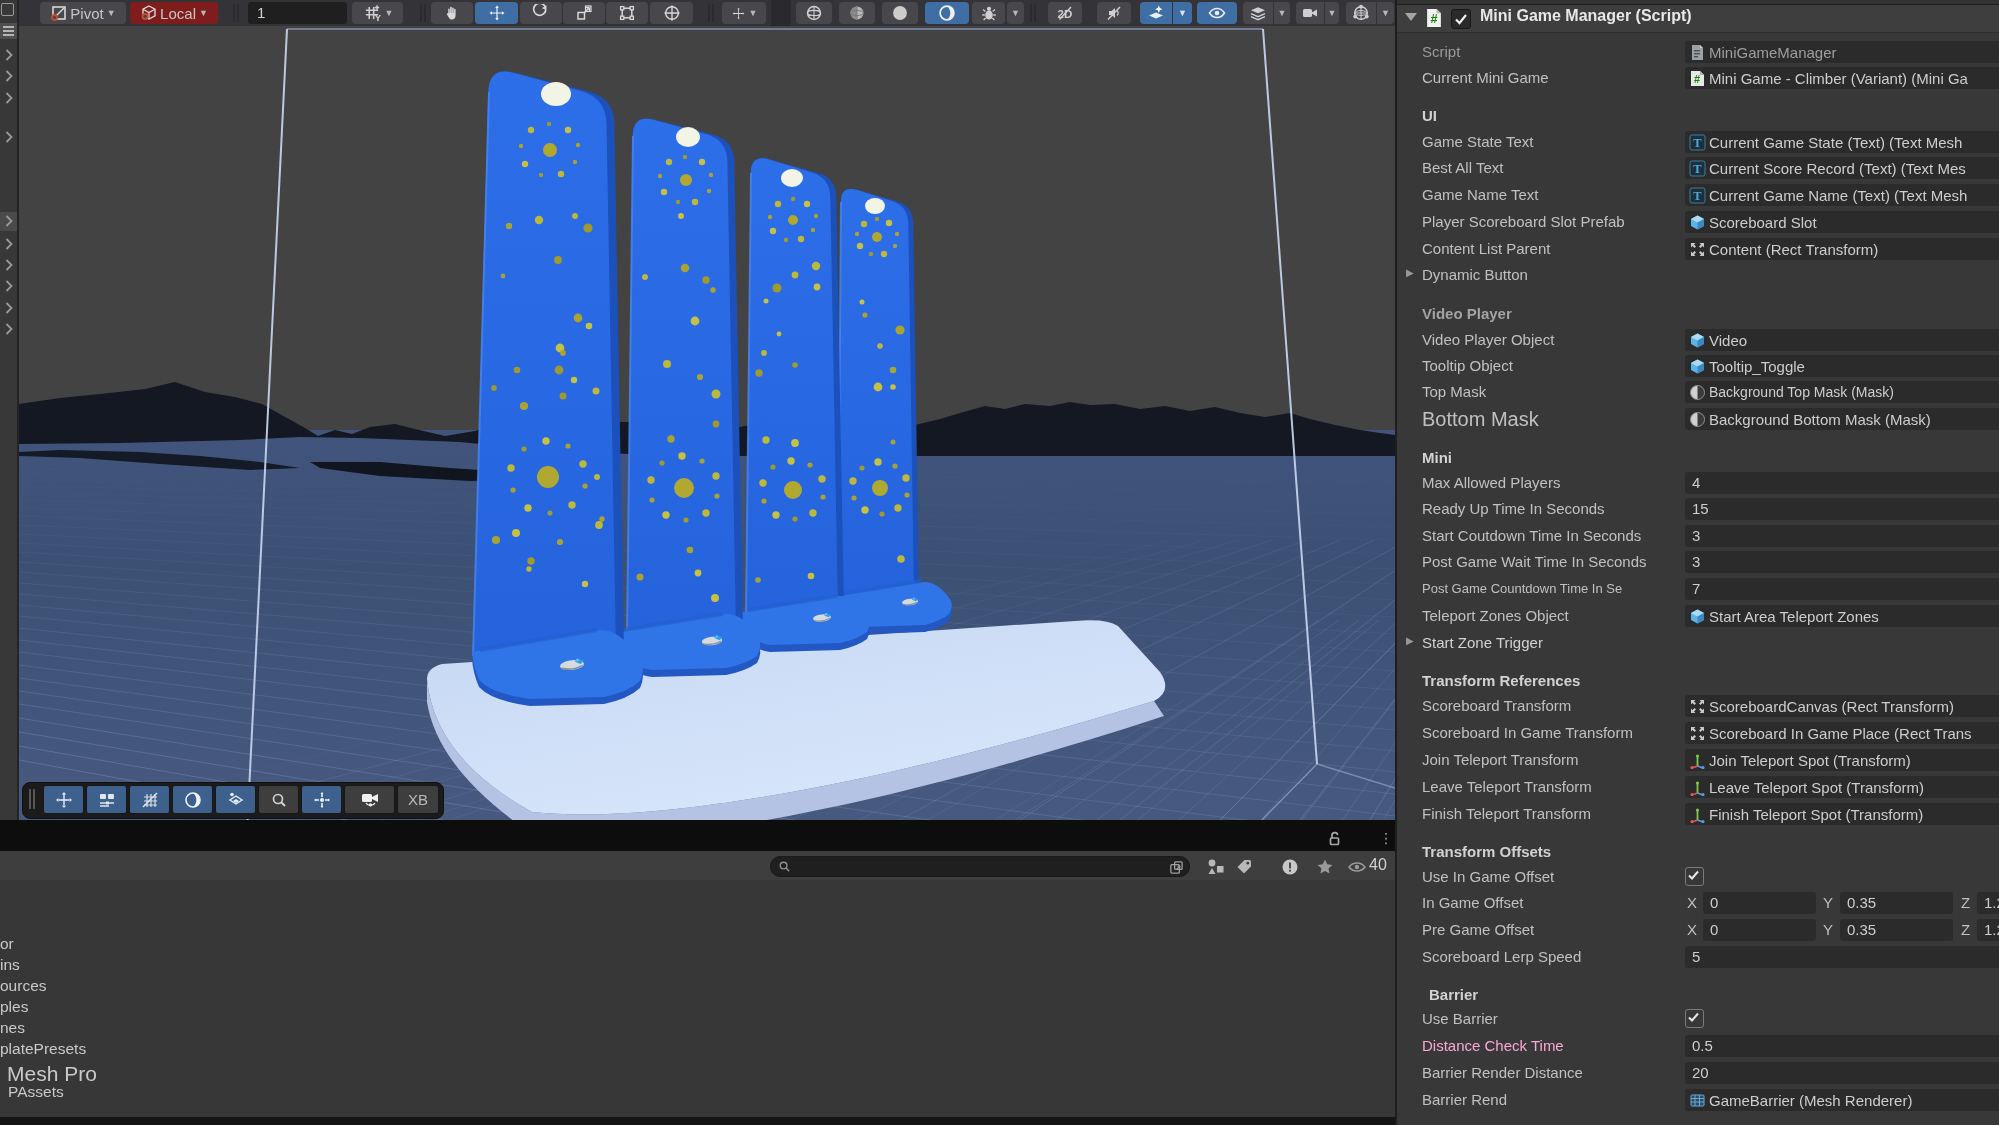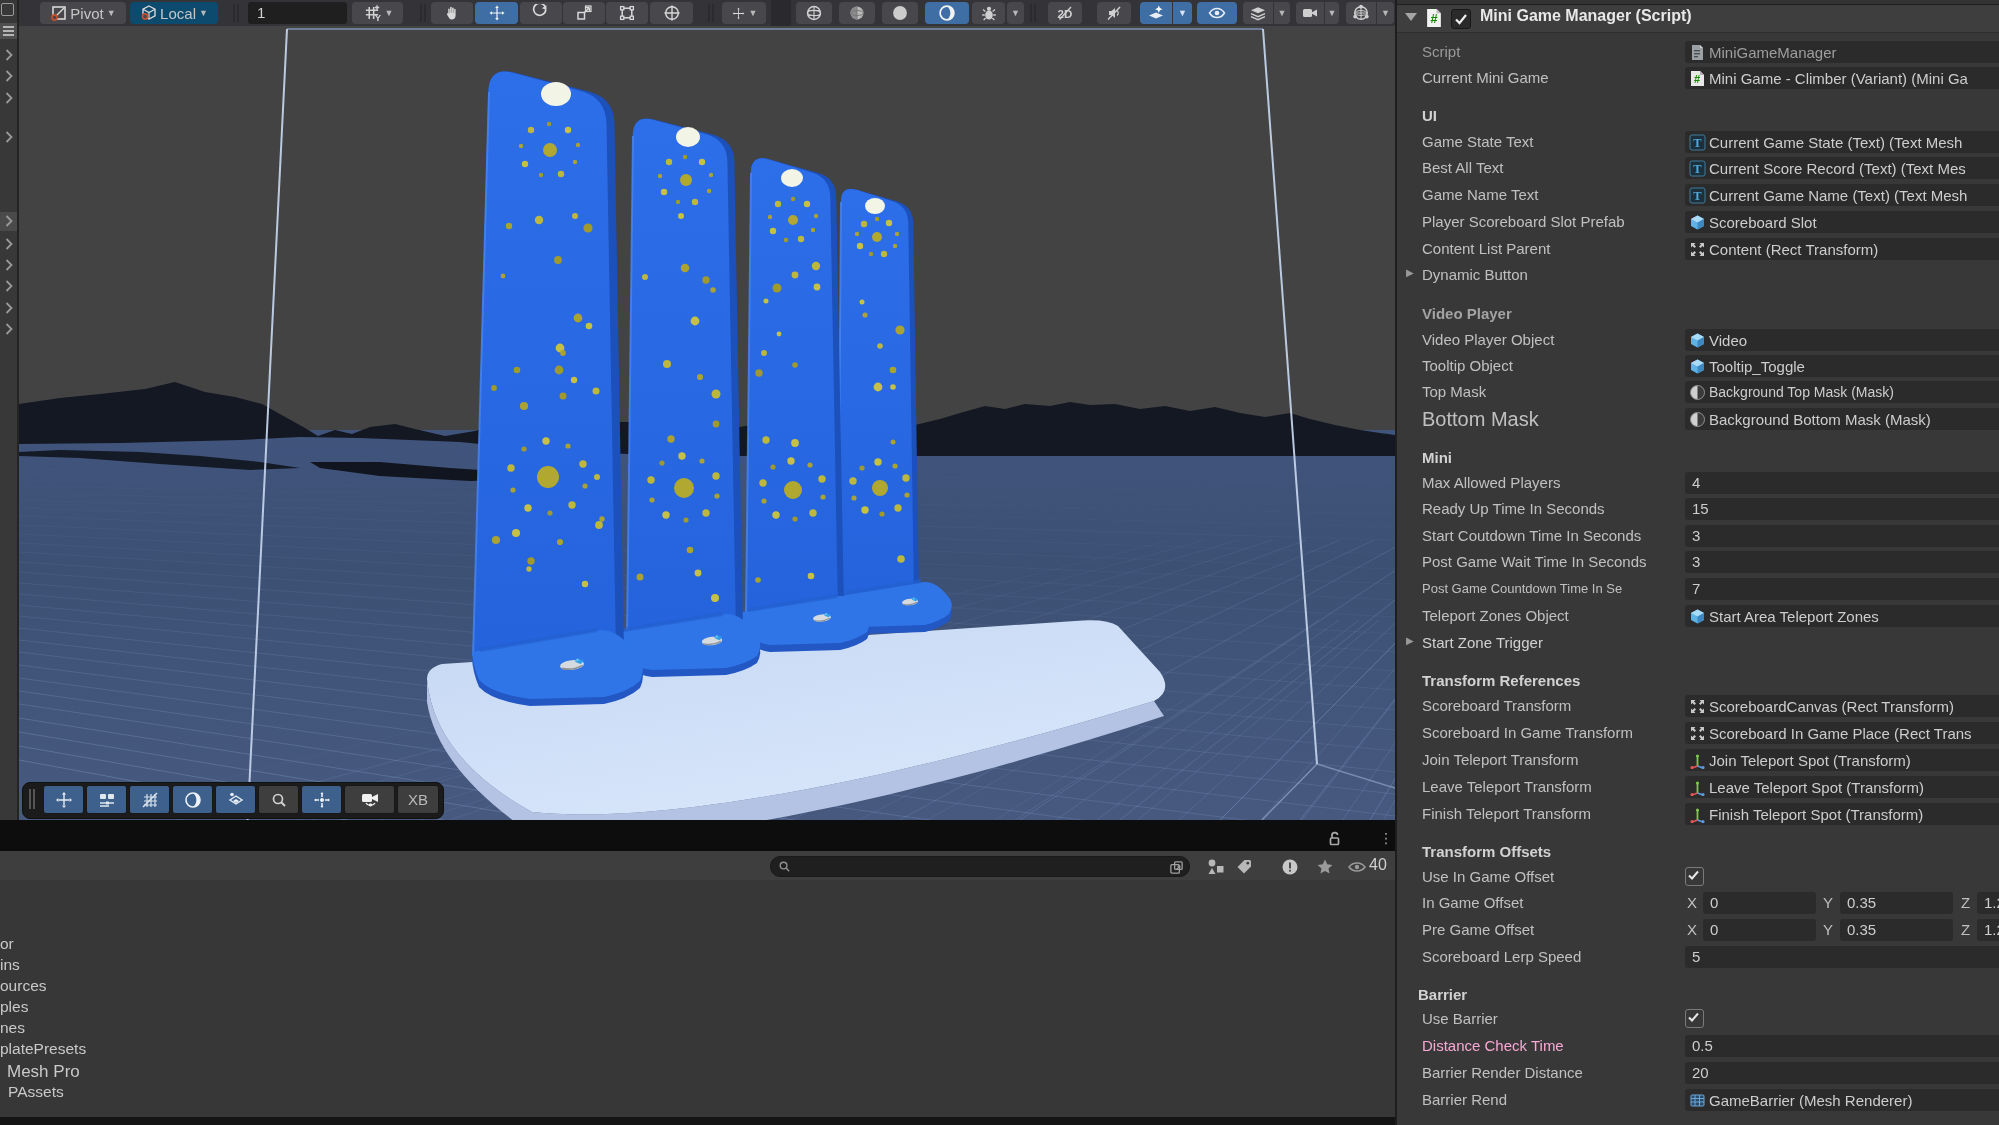--- a/index.html
+++ b/index.html
@@ -9,21 +9,21 @@
       <div style="position:absolute;left:21px;top:2px;width:86px;height:22px;background:#47474c;border-radius:4px;display:flex;align-items:center;justify-content:center;white-space:nowrap;overflow:hidden">
         <svg width="18" height="18" viewBox="0 0 18 18" style="flex:none">
           <rect x="3" y="3" width="12" height="12" fill="none" stroke="#d8d8d8" stroke-width="1.6"></rect>
           <path d="M4.5 13.5L14 4" stroke="#d8d8d8" stroke-width="1.4"></path>
           <circle cx="4.5" cy="13.5" r="3.4" fill="#c4502c"></circle>
           <circle cx="4.5" cy="13.5" r="1.7" fill="#47474c"></circle>
         </svg>
         <span style="color:#c6c6c6;font-size:15px;margin-left:2px">Pivot</span>
         <span style="font-size:9px;color:#b8b8b8;margin-left:3px">▼</span>
       </div>
-      <div style="position:absolute;left:111px;top:2px;width:88px;height:22px;background:#0c4a6e;border-radius:4px;display:flex;align-items:center;justify-content:center;white-space:nowrap;overflow:hidden">
+      <div style="position:absolute;left:111px;top:2px;width:88px;height:22px;background:#7f1d1d;border-radius:4px;display:flex;align-items:center;justify-content:center;white-space:nowrap;overflow:hidden">
         <svg width="18" height="18" viewBox="0 0 18 18" style="flex:none">
           <path d="M9 2l6 3.2v6.6L9 15 3 11.8V5.2z" fill="none" stroke="#d8d8d8" stroke-width="1.4"></path>
           <path d="M3 5.2L9 8.5l6-3.3M9 8.5V15" stroke="#d8d8d8" stroke-width="1.2" fill="none"></path>
           <circle cx="5" cy="12.5" r="3.4" fill="#c4502c"></circle>
           <circle cx="5" cy="12.5" r="1.7" fill="#47474c"></circle>
         </svg>
         <span style="color:#c6c6c6;font-size:15px;margin-left:2px">Local</span>
         <span style="font-size:9px;color:#b8b8b8;margin-left:3px">▼</span>
       </div>
       <div style="position:absolute;left:214px;top:4px;width:2px;height:18px;background:#2b2b2f"></div>
@@ -625,21 +625,21 @@
         <circle cx="10" cy="8" r="2.2" fill="#9a9a9a"></circle>
       </svg></div>
     <div style="position:absolute;left:1369px;top:856px;color:#cfcfcf;font-size:16px">40</div>
     <div style="position:absolute;left:0;top:880px;width:1396px;height:240px;background:#373737"></div>
     <div style="position:absolute;left:0px;top:935px;color:#c9c9c9;font-size:15.5px">or</div>
     <div style="position:absolute;left:0px;top:956px;color:#c9c9c9;font-size:15.5px">ins</div>
     <div style="position:absolute;left:0px;top:977px;color:#c9c9c9;font-size:15.5px">ources</div>
     <div style="position:absolute;left:0px;top:998px;color:#c9c9c9;font-size:15.5px">ples</div>
     <div style="position:absolute;left:0px;top:1019px;color:#c9c9c9;font-size:15.5px">nes</div>
     <div style="position:absolute;left:0px;top:1040px;color:#c9c9c9;font-size:15.5px">platePresets</div>
-    <div style="position:absolute;left:7px;top:1062px;color:#c9c9c9;font-size:17px">Mesh Pro</div>
+    <div style="position:absolute;left:7px;top:1062px;color:#c9c9c9;font-size:21px">Mesh Pro</div>
     <div style="position:absolute;left:8px;top:1083px;color:#c9c9c9;font-size:15.5px">PAssets</div>
     <div style="position:absolute;left:0;top:1117px;width:1396px;height:8px;background:#141414"></div>
     <div style="position:absolute;left:1396px;top:1117px;width:603px;height:8px;background:#28282b"></div>
 <div style="position:absolute;left:1395px;top:0;width:2px;height:1125px;background:#1e1e1e"></div>
 <div style="position:absolute;left:1397px;top:0;width:602px;height:1125px;background:#383838;overflow:hidden">
       <div style="position:absolute;left:0;top:0;width:602px;height:5px;background:#333"></div>
       <div style="position:absolute;left:0;top:4px;width:602px;height:1px;background:#1f1f1f"></div>
       <div style="position:absolute;left:0;top:5px;width:602px;height:27px;background:#3e3e3e;border-bottom:1px solid #2e2e2e"></div>
       <div style="position:absolute;left:8px;top:13px;width:0;height:0;border-left:6px solid transparent;border-right:6px solid transparent;border-top:8px solid #a5a5a5"></div>
       <div style="position:absolute;left:28px;top:8px"><svg width="18" height="20" viewBox="0 0 17 17" style="flex:0 0 auto">
@@ -863,21 +863,21 @@
       <div style="position:absolute;left:0;top:919px;width:602px;height:22px">
         <span style="position:absolute;left:290px;top:0;line-height:22px;color:#c0c0c0;font-size:15px">X</span>
         <span style="position:absolute;left:306px;top:0;width:113px;height:22px;background:#2b2b2b;border-radius:3px;line-height:22px;padding-left:7px;color:#cdcdcd;font-size:15px;box-sizing:border-box">0</span>
         <span style="position:absolute;left:426px;top:0;line-height:22px;color:#c0c0c0;font-size:15px">Y</span>
         <span style="position:absolute;left:443px;top:0;width:113px;height:22px;background:#2b2b2b;border-radius:3px;line-height:22px;padding-left:7px;color:#cdcdcd;font-size:15px;box-sizing:border-box">0.35</span>
         <span style="position:absolute;left:564px;top:0;line-height:22px;color:#c0c0c0;font-size:15px">Z</span>
         <span style="position:absolute;left:580px;top:0;width:40px;height:22px;background:#2b2b2b;border-radius:3px;line-height:22px;padding-left:7px;color:#cdcdcd;font-size:15px;box-sizing:border-box">1.2</span>
       </div>
       <div style="position:absolute;left:25px;top:946px;height:22px;line-height:22px;color:#c0c0c0;font-size:15px;white-space:nowrap">Scoreboard Lerp Speed</div>
       <div style="position:absolute;left:288px;top:946px;width:318px;height:22px;background:#2b2b2b;border-radius:3px;line-height:22px;padding-left:7px;color:#cdcdcd;font-size:15px">5</div>
-      <div style="position:absolute;left:21px;top:984px;height:22px;line-height:22px;color:#d2d2d2;font-size:15px;font-weight:bold;white-space:nowrap">Barrier</div>
+      <div style="position:absolute;left:32px;top:984px;height:22px;line-height:22px;color:#d2d2d2;font-size:15px;font-weight:bold;white-space:nowrap">Barrier</div>
       <div style="position:absolute;left:25px;top:1008px;height:22px;line-height:22px;color:#c0c0c0;font-size:15px;white-space:nowrap">Use Barrier</div>
       <div style="position:absolute;left:288px;top:1009px"><span style="display:inline-block;width:17px;height:17px;background:#383838;border:1px solid #7a7a7a;border-radius:3px;position:relative;vertical-align:middle"><svg width="15" height="15" viewBox="0 0 15 15" style="position:absolute;left:0;top:0">
             <path d="M3 7.5l3 3 6-7" stroke="#e8e8e8" stroke-width="2" fill="none"></path>
           </svg></span></div>
       <div style="position:absolute;left:25px;top:1035px;height:22px;line-height:22px;color:#f9a8d4;font-size:15px;white-space:nowrap">Distance Check Time</div>
       <div style="position:absolute;left:288px;top:1035px;width:318px;height:22px;background:#2b2b2b;border-radius:3px;line-height:22px;padding-left:7px;color:#cdcdcd;font-size:15px">0.5</div>
       <div style="position:absolute;left:25px;top:1062px;height:22px;line-height:22px;color:#c0c0c0;font-size:15px;white-space:nowrap">Barrier Render Distance</div>
       <div style="position:absolute;left:288px;top:1062px;width:318px;height:22px;background:#2b2b2b;border-radius:3px;line-height:22px;padding-left:7px;color:#cdcdcd;font-size:15px">20</div>
       <div style="position:absolute;left:25px;top:1089px;height:22px;line-height:22px;color:#c0c0c0;font-size:15px;white-space:nowrap">Barrier Rend</div>
       <div style="position:absolute;left:288px;top:1089px;width:318px;height:22px;background:#2b2b2b;border-radius:3px;display:flex;align-items:center;gap:3px;padding-left:4px;overflow:hidden">

